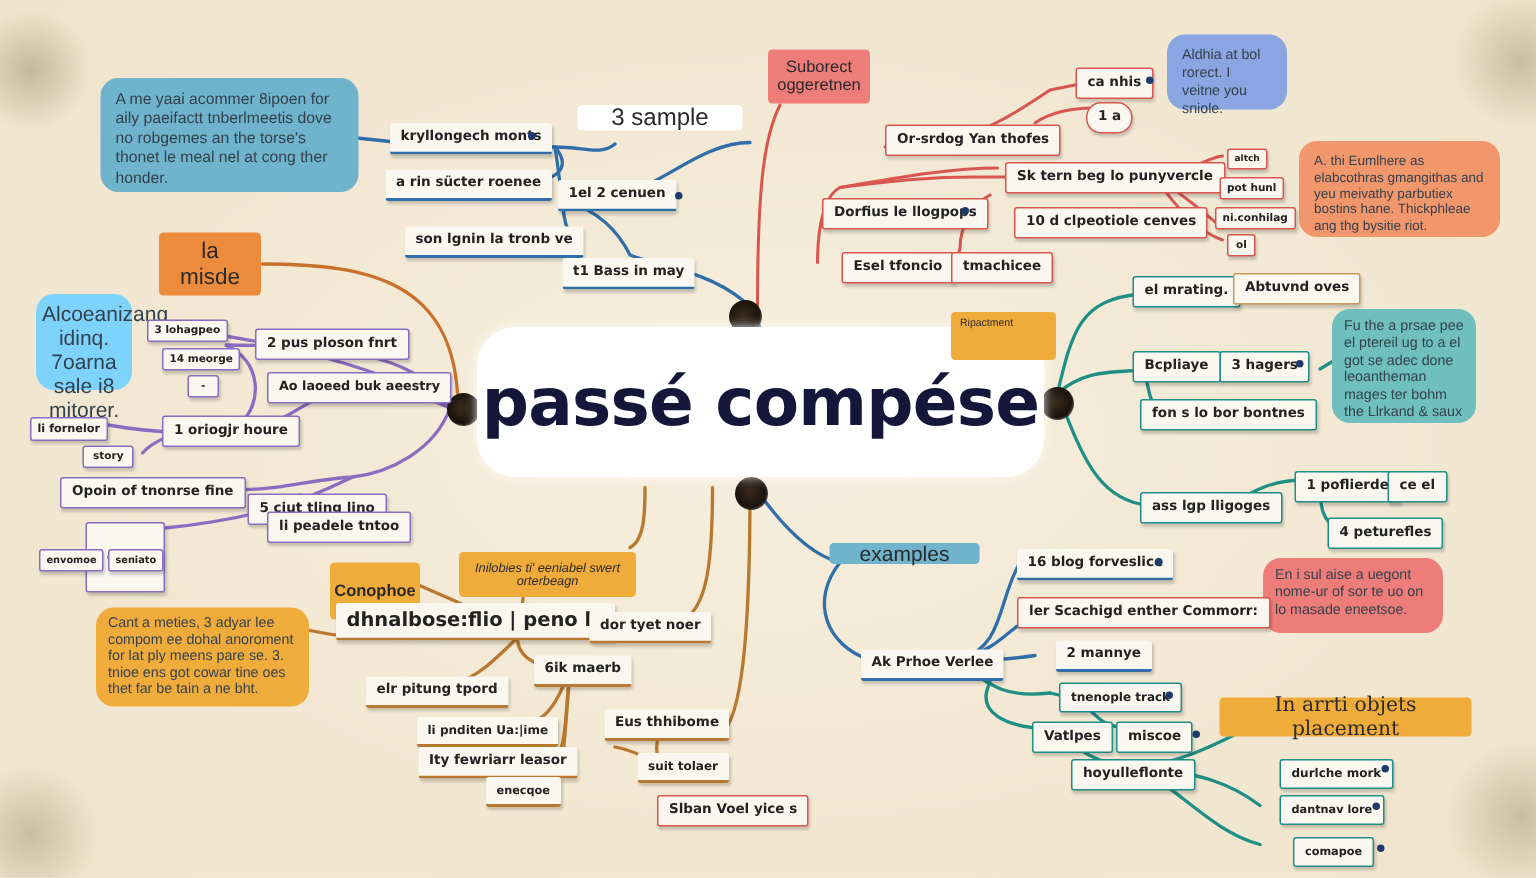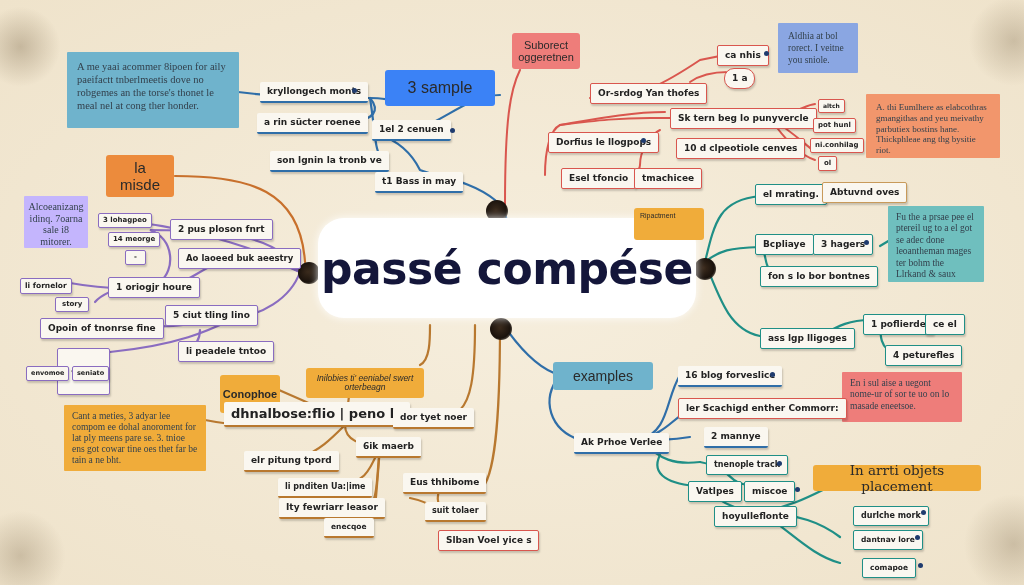--- a/index.html
+++ b/index.html
@@ -24,22 +24,22 @@
       box-shadow: 1px 2px 2px rgba(0,0,0,0.18);
     }
     .n.blue { border-bottom: 2px solid #2f6ea8; }
     .n.red { border: 1.5px solid #d9564e; }
     .n.purple { border: 1.5px solid #8a6cc0; border-left-width: 1px; }
     .n.teal { border: 1.5px solid #1f8f86; }
     .n.brown { border-bottom: 2px solid #b8782f; }
     .dot { position: absolute; width: 5px; height: 5px; border-radius: 50%; background: #1f3b6e; }
     .note {
       position: absolute; box-sizing: border-box; color: #33414d;
-      font-family: Liberation Serif, serif; font-size: 10.5px; line-height: 1.25;
-      padding: 8px 10px; border-radius: 1px;
+      font-family: Liberation Sans, sans-serif; font-size: 10.5px; line-height: 1.25;
+      padding: 8px 10px; border-radius: 12px;
     }
     .tag {
       position: absolute; box-sizing: border-box; color: #2a2a2a;
       font-family: "Liberation Sans", sans-serif; padding: 6px 12px; border-radius: 3px;
       display: flex; align-items: center; justify-content: center; text-align: center;
     }
     .center {
       position: absolute; left: 318px; top: 218px; width: 378px; height: 100px;
       background: #ffffff; border-radius: 26px;
       box-shadow: 0 0 8px rgba(255,255,255,0.9);
@@ -141,21 +141,21 @@
 <div class="knob" style="left:298px;top:262px;"></div>
 <div class="knob" style="left:694px;top:258px;"></div>
 <div class="knob" style="left:490px;top:318px;"></div>
 <div class="center">
   <span>passé compése</span>
 </div>
 
 <div class="note" style="left:67px;top:52px;width:172px;height:76px;background:#6fb3cc;">
   <span>A me yaai acommer 8ipoen for aily paeifactt tnberlmeetis dove no robgemes an the torse's thonet le meal nel at cong ther honder.</span>
 </div>
-<div class="tag" style="left:385px;top:70px;width:110px;height:36px;background:#3b82f6;font-size:16px;">
+<div class="tag" style="left:385px;top:70px;width:110px;height:17px;background:#ffffff;font-size:16px;">
   <span>3 sample</span>
 </div>
 <div class="n blue" style="left:260px;top:82px;">kryllongech monts</div>
 <div class="dot" style="left:352px;top:88px;"></div>
 <div class="n blue" style="left:257px;top:113px;">a rin sücter roenee</div>
 <div class="n blue" style="left:270px;top:151px;">son lgnin la tronb ve</div>
 <div class="n blue" style="left:372px;top:120px;">1el 2 cenuen</div>
 <div class="dot" style="left:450px;top:128px;"></div>
 <div class="n blue" style="left:375px;top:172px;">t1 Bass in may</div>
 
@@ -179,33 +179,33 @@
 <div class="n red" style="left:561px;top:168px;">Esel tfoncio</div>
 <div class="n red" style="left:634px;top:168px;">tmachicee</div>
 <div class="n red" style="left:818px;top:99px;font-size:6px;padding:3px 4px;">altch</div>
 <div class="n red" style="left:813px;top:118px;font-size:7px;padding:3px 4px;">pot hunl</div>
 <div class="n red" style="left:810px;top:138px;font-size:7px;padding:3px 4px;">ni.conhilag</div>
 <div class="n red" style="left:818px;top:156px;font-size:7px;padding:3px 5px;">ol</div>
 
 <div class="tag" style="left:106px;top:155px;width:68px;height:42px;background:#ec8b3c;font-size:15px;">
   <span>la misde</span>
 </div>
-<div class="note" style="left:24px;top:196px;width:64px;height:52px;background:#c4b5fd;font-size:10px;line-height:1.15;text-align:center;padding:5px 4px;">
+<div class="note" style="left:24px;top:196px;width:64px;height:64px;background:#7dd3fc;font-size:14px;line-height:1.15;text-align:center;padding:5px 4px;">
   <span>Alcoeanizang idinq. 7oarna sale i8 mitorer.</span>
 </div>
 <div class="n purple" style="left:98px;top:213px;font-size:7px;padding:3px 4px;">3 lohagpeo</div>
 <div class="n purple" style="left:108px;top:232px;font-size:7px;padding:3px 4px;">14 meorge</div>
 <div class="n purple" style="left:125px;top:250px;font-size:7px;padding:3px 8px;">-</div>
 <div class="n purple" style="left:170px;top:219px;">2 pus ploson fnrt</div>
 <div class="n purple" style="left:178px;top:248px;font-size:8.5px;">Ao laoeed buk aeestry</div>
 <div class="n purple" style="left:20px;top:278px;font-size:7.5px;padding:3px 4px;">li fornelor</div>
 <div class="n purple" style="left:108px;top:277px;">1 oriogjr houre</div>
 <div class="n purple" style="left:55px;top:297px;font-size:7px;padding:3px 6px;">story</div>
 <div class="n purple" style="left:40px;top:318px;">Opoin of tnonrse fine</div>
-<div class="n purple" style="left:165px;top:305px;">5 ciut tling lino</div>
+<div class="n purple" style="left:165px;top:329px;">5 ciut tling lino</div>
 <div class="n purple" style="left:178px;top:341px;">li peadele tntoo</div>
 <div class="n purple" style="left:57px;top:348px;font-size:7px;padding:19px 6px;">4 elavnou</div>
 <div class="n purple" style="left:26px;top:366px;font-size:6.5px;padding:3px 4px;">envomoe</div>
 <div class="n purple" style="left:72px;top:366px;font-size:6.5px;padding:3px 4px;">seniato</div>
 
 <div class="tag" style="left:634px;top:208px;width:70px;height:32px;background:#f0ac3a;font-size:7px;justify-content:flex-start;align-items:flex-start;padding:4px 6px;">
   <span>Ripactment</span>
 </div>
 <div class="note" style="left:888px;top:206px;width:96px;height:76px;background:#6fbfbe;font-size:9.5px;line-height:1.2;padding:6px 8px;">
   <span>Fu the a prsae pee el ptereil ug to a el got se adec done leoantheman mages ter bohm the Llrkand &amp; saux</span>
@@ -234,21 +234,21 @@
 <div class="n brown" style="left:244px;top:451px;">elr pitung tpord</div>
 <div class="n brown" style="left:393px;top:408px;">dor tyet noer</div>
 <div class="n brown" style="left:356px;top:437px;">6ik maerb</div>
 <div class="n brown" style="left:278px;top:478px;font-size:8px;">li pnditen Ua:|ime</div>
 <div class="n brown" style="left:279px;top:498px;">Ity fewriarr leasor</div>
 <div class="n brown" style="left:324px;top:518px;font-size:7.5px;">enecqoe</div>
 <div class="n brown" style="left:403px;top:473px;">Eus thhibome</div>
 <div class="n brown" style="left:425px;top:502px;font-size:8px;">suit tolaer</div>
 <div class="n red" style="left:438px;top:530px;">Slban Voel yice s</div>
 
-<div class="tag" style="left:553px;top:362px;width:100px;height:28px;background:#6fb3cc;font-size:14px;">
+<div class="tag" style="left:553px;top:362px;width:100px;height:14px;background:#6fb3cc;font-size:14px;">
   <span>examples</span>
 </div>
 <div class="note" style="left:842px;top:372px;width:120px;height:50px;background:#ee7d7a;font-size:9.5px;line-height:1.2;padding:6px 8px;">
   <span>En i sul aise a uegont nome-ur of sor te uo on lo masade eneetsoe.</span>
 </div>
 <div class="tag" style="left:813px;top:465px;width:168px;height:26px;background:#f0ac3a;font-size:13.5px;font-family:'DejaVu Serif', serif;">
   <span>In arrti objets placement</span>
 </div>
 <div class="n blue" style="left:678px;top:366px;">16 blog forveslice</div>
 <div class="dot" style="left:770px;top:372px;"></div>

